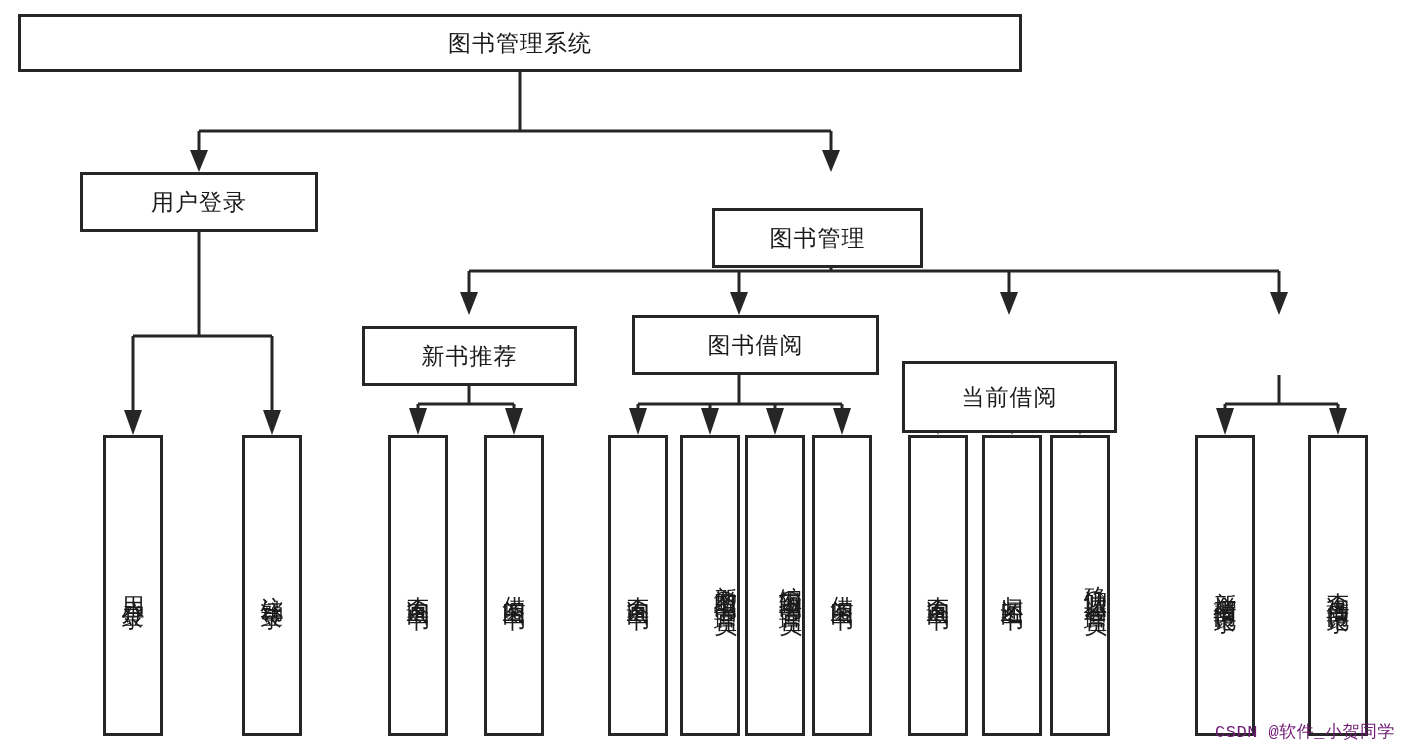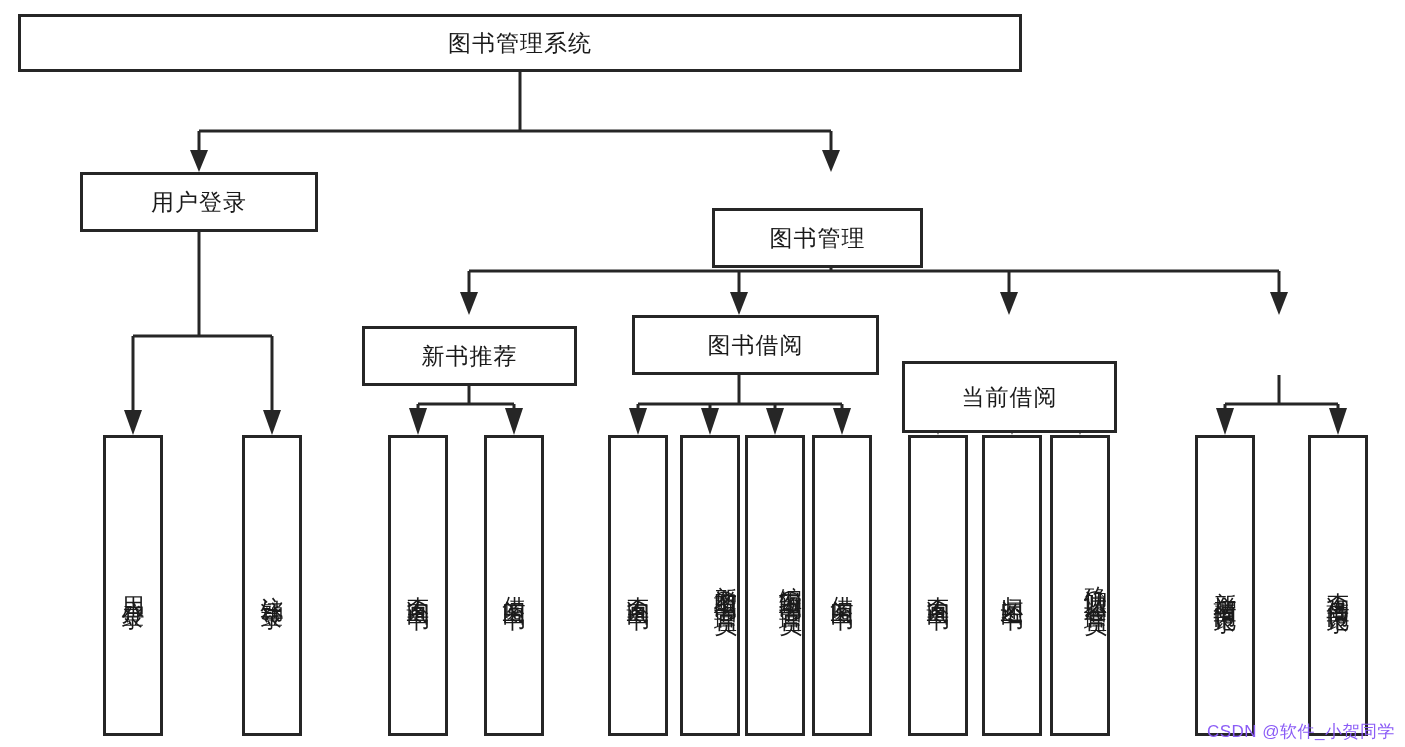--- a/index.html
+++ b/index.html
@@ -66,23 +66,24 @@
     fill: none;
   }
   svg.links polygon {
     fill: #262626;
   }
   #watermark {
     position: absolute;
     right: 10px;
     bottom: 4px;
     font-size: 17px;
-    color: #8b5cf6;
+    color: #701a75;
     letter-spacing: 0.5px;
     white-space: nowrap;
+    font-family: Liberation Mono, monospace;
   }
 </style>
 </head>
 <body>
 
 <div id="canvas">
 
   <svg class="links" viewBox="0 0 1405 747">
 
     <line x1="520" y1="72" x2="520" y2="131"></line>

